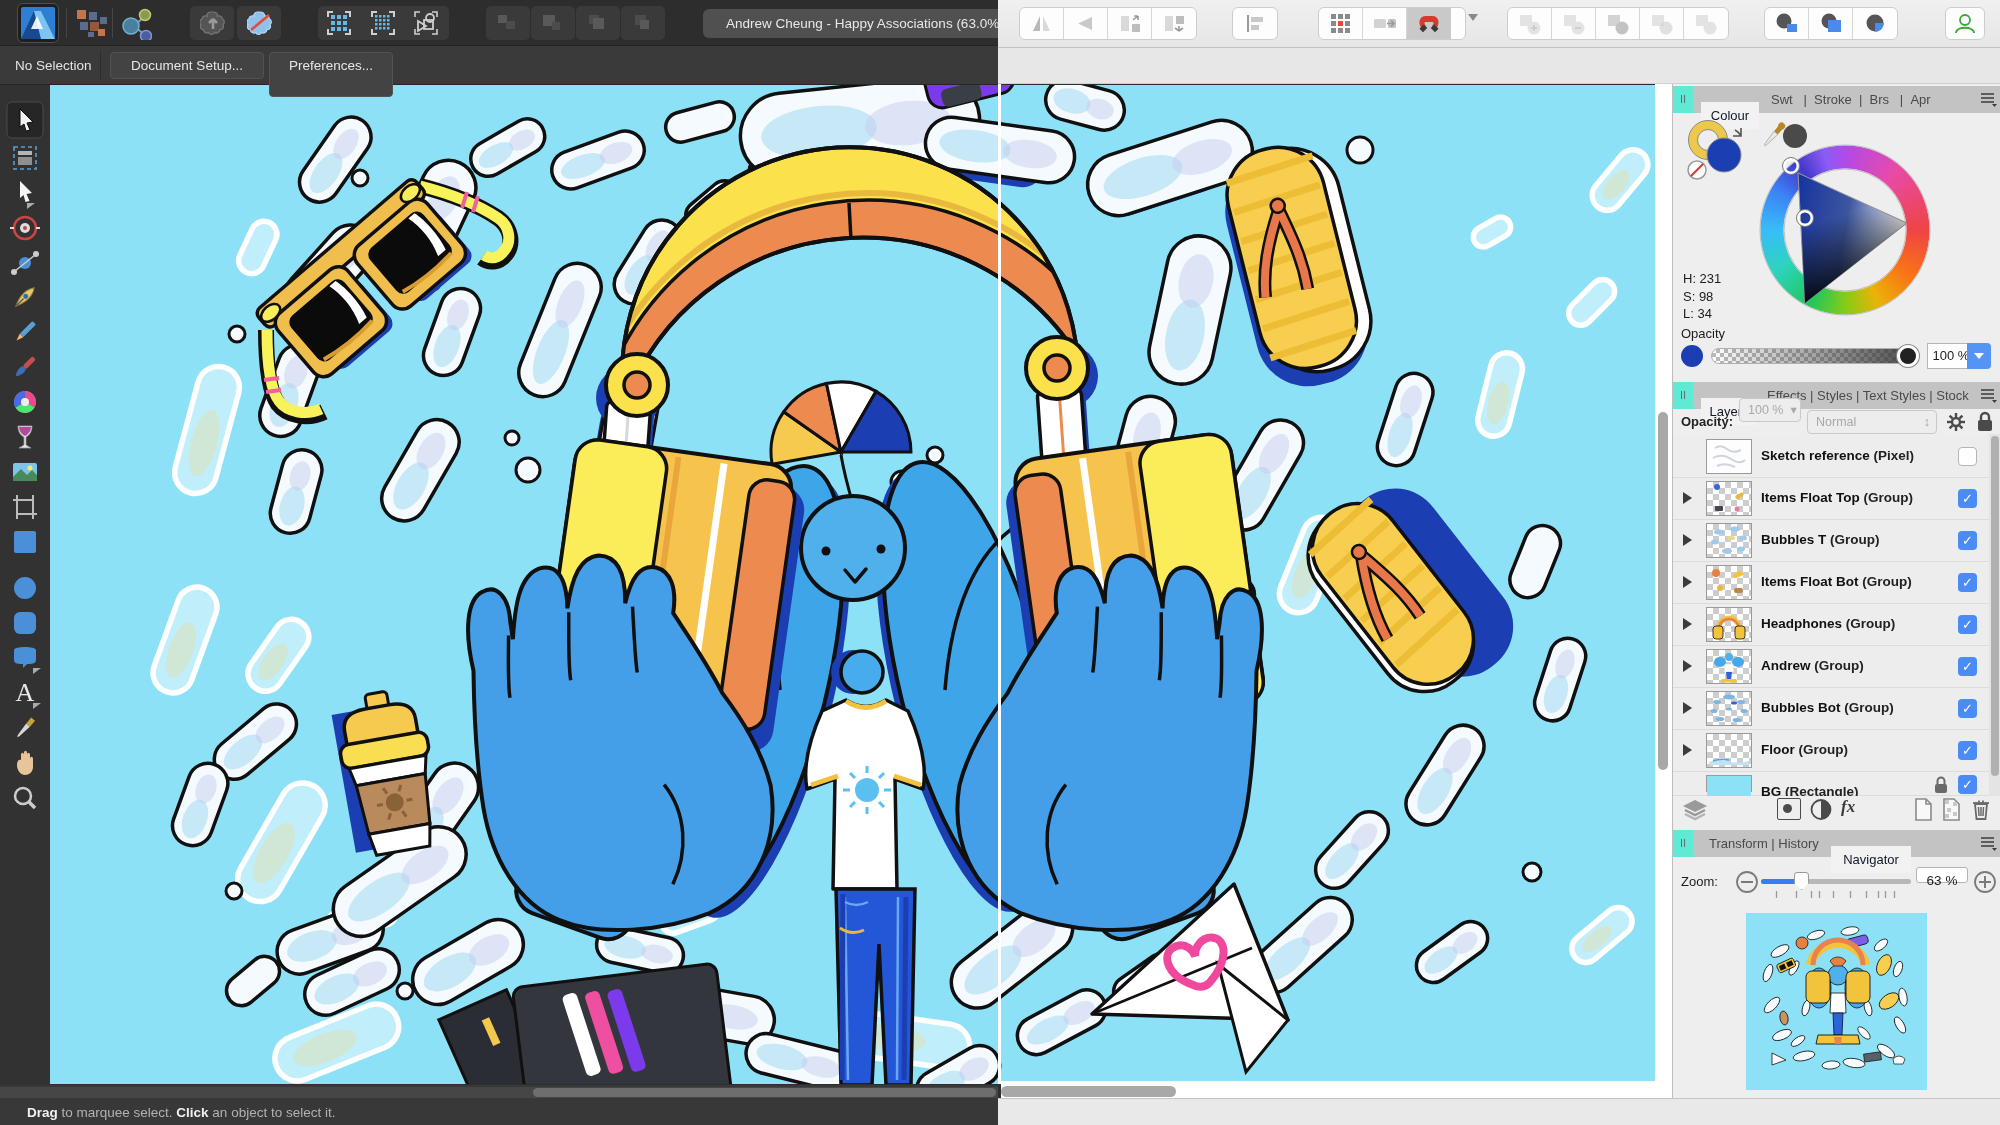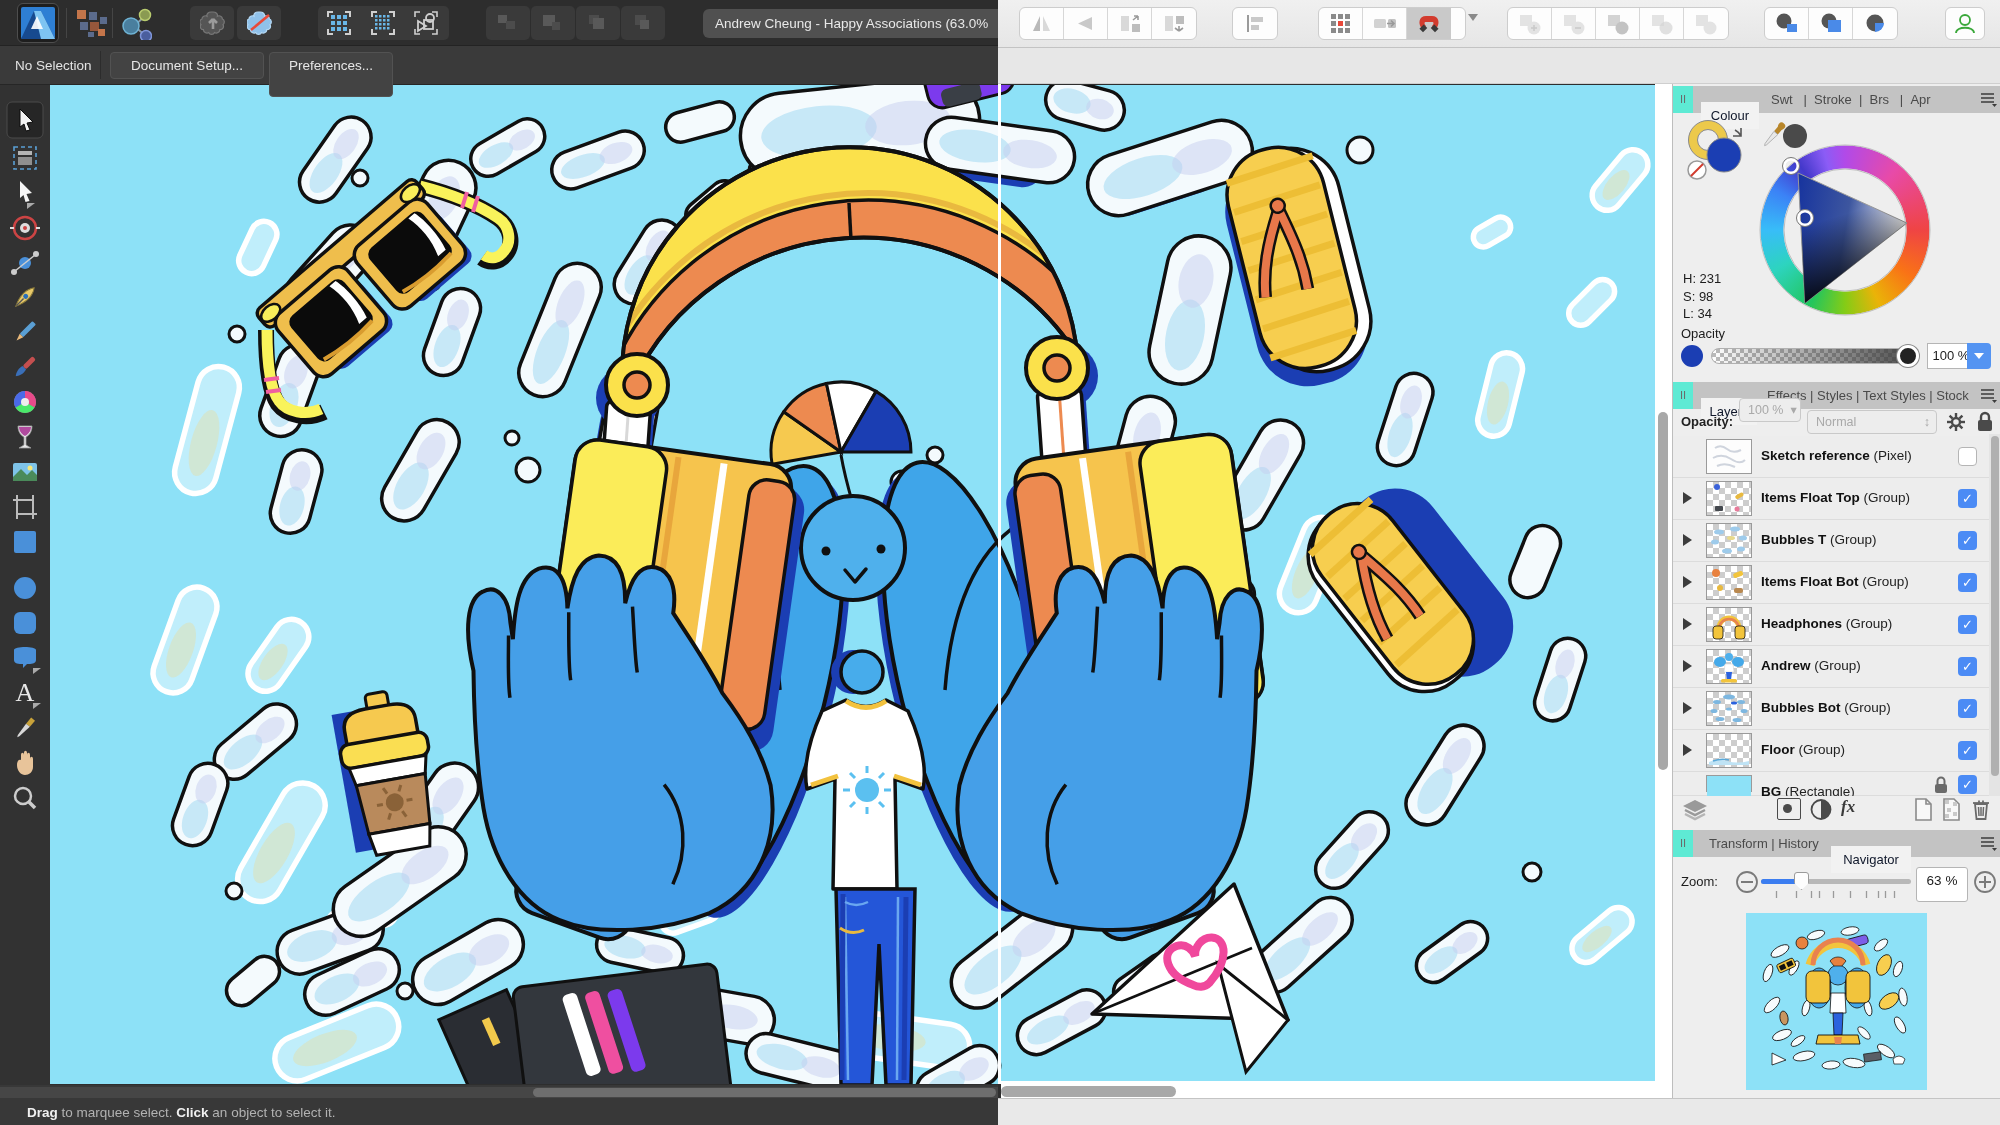--- a/index.html
+++ b/index.html
@@ -23,21 +23,21 @@
 #panels{left:1672px;top:84px;width:328px;height:1014px;background:#eeeeee;border-left:1px solid #bdbdbd}
 .tabbar{position:absolute;left:0;width:328px;height:27px;background:#c3c3c3;font-size:13px;color:#3c3c3c}
 .tabact{position:absolute;top:16px;height:27px;background:#f2f2f2;text-align:center;line-height:27px;font-size:13px;color:#0f172a}
 .tabtxt{position:absolute;top:0;height:27px;line-height:27px;font-size:13px;color:#4a4a4a}
 .handle{position:absolute;left:0;top:0;width:20px;height:27px;background:#5eead4;color:#6a6a6a;text-align:center;line-height:27px;font-size:11px}
 .hamb{position:absolute;right:4px;top:6px;width:17px;height:15px}
 .ptxt{position:absolute;font-size:13px;color:#1c1c1c}
 .layrow{position:absolute;left:0;width:316px;height:41px;border-bottom:1px solid #dcdcdc;background:#ededed}
 .lthumb{position:absolute;left:33px;top:3px;width:46px;height:35px;border:1px solid #9a9a9a;background-image:conic-gradient(#cdcdcd 25%,#fff 0 50%,#cdcdcd 0 75%,#fff 0);background-size:12px 12px}
 .lname{position:absolute;left:88px;top:12px;font-size:13.5px;color:#111;font-weight:bold}
-.lgroup{font-weight:normal;color:#222}
+.lgroup{font-weight:bold;color:#222}
 .chk{position:absolute;right:12px;top:11px;width:19px;height:19px;border-radius:4px;background:#4b8bf5;color:#fff;text-align:center;line-height:19px;font-size:13px}
 .tri{position:absolute;left:10px;top:14px;width:0;height:0;border-left:9px solid #3c3c3c;border-top:6px solid transparent;border-bottom:6px solid transparent}
 .ddis{position:absolute;height:24px;background:#ededed;border:1px solid #c9c9c9;border-radius:4px;color:#a9a9a9;font-size:12.5px;line-height:22px;padding-left:8px}
 </style></head><body>
 <div id="stage">
 
 <svg style="position:absolute;left:50px;top:85px" width="1605" height="999" viewBox="50 85 1605 999">
 <rect x="50" y="85" width="1605" height="999" fill="#8de1f7"></rect>
 <rect x="288" y="140" width="95" height="40" rx="20.0" fill="#f4fafd" stroke="#101010" stroke-width="3.5" transform="rotate(-55 335 160)"></rect>
 <ellipse cx="326" cy="173" rx="23" ry="12" fill="#a8dcf4" opacity="0.6" transform="rotate(-55 326 173)"></ellipse>
@@ -520,21 +520,21 @@
       </svg>
   <svg class="abs" style="left:586px;top:13px" width="24" height="20" viewBox="0 0 24 20">
         <rect x="3" y="2" width="10" height="9" fill="#4c4c4c"></rect>
         <rect x="7" y="5" width="11" height="11" fill="#595959"></rect>
       </svg>
   <svg class="abs" style="left:631px;top:13px" width="24" height="20" viewBox="0 0 24 20">
         <rect x="4" y="2" width="11" height="10" fill="#4c4c4c"></rect>
         <rect x="9" y="7" width="9" height="9" fill="#595959"></rect>
       </svg>
 
-  <div class="abs" style="left:703px;top:9px;width:298px;height:29px;background:#505050;border-radius:6px 0 0 6px;color:#e8e8e8;font-size:13.5px;line-height:29px;padding-left:12px;white-space:nowrap;overflow:hidden">Andrew Cheung - Happy Associations (63.0%</div>
+  <div class="abs" style="left:703px;top:9px;width:298px;height:29px;background:#505050;border-radius:6px 0 0 6px;color:#e8e8e8;font-size:13.5px;line-height:29px;padding-left:23px;white-space:nowrap;overflow:hidden">Andrew Cheung - Happy Associations (63.0%</div>
 </div>
 <div id="ltb2" class="abs">
   <div class="dtxt" style="left:15px;top:12px">No Selection</div>
   <div class="abs" style="left:100px;top:5px;width:1px;height:28px;background:#2c2c2c"></div>
   <div class="dbtn" style="left:110px;top:6px;width:154px;height:27px;line-height:25px">Document Setup...</div>
   <div class="dbtn" style="left:269px;top:6px;width:124px;height:45px;line-height:25px">Preferences...</div>
 </div>
 <div id="lstrip" class="abs">
 <svg class="abs" style="left:0;top:0" width="50" height="1000" viewBox="0 0 50 1000">
   <rect x="7" y="17" width="36" height="36" rx="5" fill="#262626" stroke="#4a4a4a" stroke-width="1"></rect>
@@ -984,21 +984,21 @@
           <line x1="43" y1="2" x2="43" y2="9"></line>
           <line x1="51" y1="2" x2="51" y2="9"></line>
           <line x1="65" y1="2" x2="65" y2="9"></line>
           <line x1="82" y1="2" x2="82" y2="9"></line>
           <line x1="98" y1="2" x2="98" y2="9"></line>
           <line x1="110" y1="2" x2="110" y2="9"></line>
           <line x1="117" y1="2" x2="117" y2="9"></line>
           <line x1="126" y1="2" x2="126" y2="9"></line>
         </g>
       </svg>
-  <div class="abs" style="left:243px;top:783px;width:52px;height:35px;background:#fff;border:1px solid #b5b5b5;border-radius:3px;font-size:13.5px;color:#1c1c1c;line-height:26px;text-align:center">63 %</div>
+  <div class="abs" style="left:243px;top:783px;width:52px;height:16px;background:#fff;border:1px solid #b5b5b5;border-radius:3px;font-size:13.5px;color:#1c1c1c;line-height:26px;text-align:center">63 %</div>
   <svg class="abs" style="left:300px;top:786px" width="24" height="24" viewBox="0 0 24 24">
         <circle cx="12" cy="12" r="10" fill="none" stroke="#7a7a7a" stroke-width="1.8"></circle>
         <line x1="6" y1="12" x2="18" y2="12" stroke="#7a7a7a" stroke-width="2"></line>
         <line x1="12" y1="6" x2="12" y2="18" stroke="#7a7a7a" stroke-width="2"></line>
       </svg>
 
   <svg class="abs" style="left:73px;top:829px" width="181" height="177" viewBox="0 0 181 177">
     <rect width="181" height="177" fill="#8de1f7"></rect>
     <g stroke="#111" stroke-width="0.8" fill="#f7fbfd">
       <ellipse cx="34" cy="38" rx="10" ry="4.5" transform="rotate(-30 34 38)"></ellipse>

